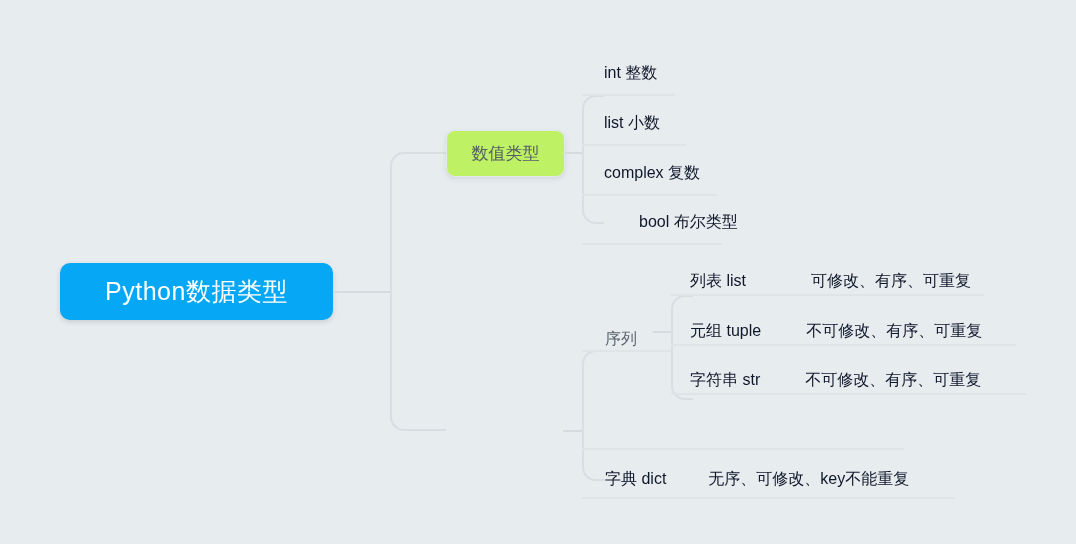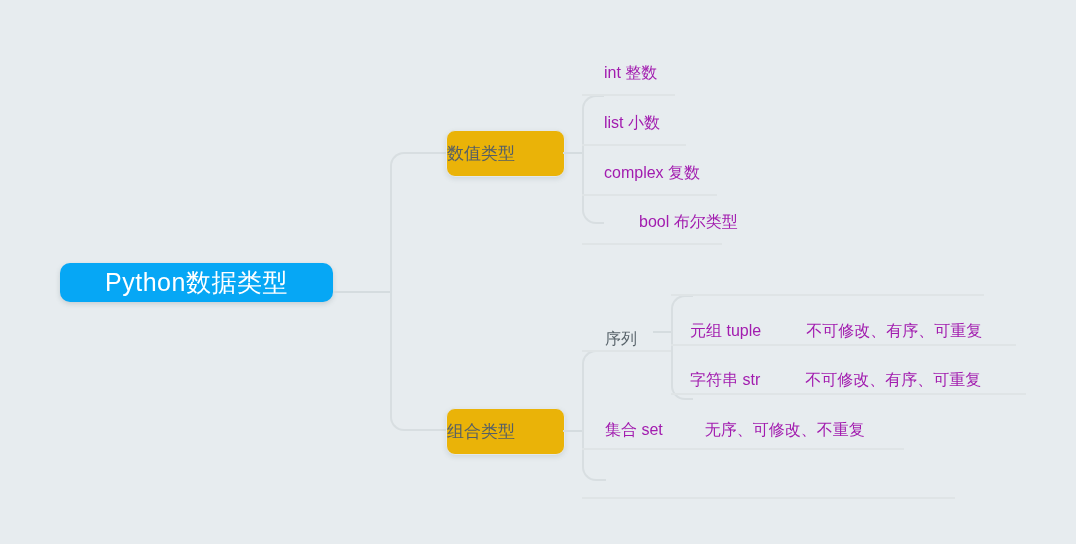--- a/index.html
+++ b/index.html
@@ -34,34 +34,34 @@
     border-radius:10px;
     box-shadow:0 2px 5px rgba(80,100,110,.22);
     font-size:25px;
     letter-spacing:.5px;
     white-space:nowrap;
   }
 
   
   .branch-node{
     position:absolute;
-    display:flex;align-items:center;justify-content:flex-start;
-    background:#eab308;
+    display:flex;align-items:center;justify-content:center;
+    background:#bef264;
     color:#555f66;
     border:1px solid #e3e8ea;
     border-radius:9px;
     box-shadow:0 2px 5px rgba(90,110,120,.16);
     font-size:17px;
     white-space:nowrap;
   }
 
   
   .leaf{
     position:absolute;
-    color:#a21caf;
+    color:#0f172a;
     font-size:16px;
     white-space:nowrap;
     display:flex;
     align-items:baseline;
   }
   .leaf .term{display:inline-block;}
   .leaf .desc{display:inline-block;}
   .underline{
     position:absolute;
     height:0;
@@ -72,21 +72,21 @@
     color:#59646b;
     font-size:16px;
     white-space:nowrap;
   }
 </style>
 </head>
 <body>
 
 <div id="canvas">
 
-  <div class="root-node" style="left:60px;top:263px;width:273px;height:39px;">
+  <div class="root-node" style="left:60px;top:263px;width:273px;height:57px;">
     <span>Python数据类型</span>
   </div>
 
   <div class="hline" style="left:333px;top:291px;width:58px;"></div>
 
   <div class="bracket" style="left:390px;top:152px;width:56px;height:279px;"></div>
 
   <div class="branch-node" style="left:446px;top:130px;width:117px;height:45px;">
     <span>数值类型</span>
   </div>
@@ -107,50 +107,51 @@
   <div class="leaf" style="left:604px;top:163px;text-align:right;">
     <span class="term">complex 复数</span>
   </div>
   <div class="underline" style="left:582px;top:194px;width:135px;"></div>
 
   <div class="leaf" style="left:604px;top:212px;margin-left:35px;">
     <span class="term">bool 布尔类型</span>
   </div>
   <div class="underline" style="left:582px;top:243px;width:140px;"></div>
 
-  <div class="branch-node" style="left:446px;top:408px;width:117px;height:45px;">
-    <span>组合类型</span>
-  </div>
 
   <div class="hline" style="left:563px;top:430px;width:20px;"></div>
   <div class="bracket" style="left:582px;top:350px;width:24px;height:131px;"></div>
 
   <div class="grouplabel" style="left:605px;top:321px;margin-top:8px;">
     <span>序列</span>
   </div>
   <div class="underline" style="left:582px;top:350px;width:90px;"></div>
 
   <div class="hline" style="left:653px;top:331px;width:20px;"></div>
   <div class="bracket" style="left:671px;top:295px;width:22px;height:105px;"></div>
 
+  <div class="leaf" style="left:690px;top:271px;">
+    <span class="term">列表 list</span>
+    <span class="desc" style="margin-left:65px;">可修改、有序、可重复</span>
+  </div>
   <div class="underline" style="left:671px;top:294px;width:313px;"></div>
 
   <div class="leaf" style="left:690px;top:321px;justify-content:space-between;">
     <span class="term">元组 tuple</span>
     <span class="desc" style="margin-left:45px;">不可修改、有序、可重复</span>
   </div>
   <div class="underline" style="left:671px;top:344px;width:345px;"></div>
 
   <div class="leaf" style="left:690px;top:370px;align-items:flex-end;">
     <span class="term">字符串 str</span>
     <span class="desc" style="margin-left:45px;">不可修改、有序、可重复</span>
   </div>
   <div class="underline" style="left:671px;top:393px;width:355px;"></div>
 
-  <div class="leaf" style="left:605px;top:420px;">
-    <span class="term">集合 set</span>
-    <span class="desc" style="margin-left:42px;">无序、可修改、不重复</span>
-  </div>
   <div class="underline" style="left:582px;top:448px;width:322px;"></div>
 
+  <div class="leaf" style="left:605px;top:469px;">
+    <span class="term">字典 dict</span>
+    <span class="desc" style="margin-left:42px;">无序、可修改、key不能重复</span>
+  </div>
   <div class="underline" style="left:582px;top:497px;width:373px;"></div>
 
 </div>
 
 </body></html>

